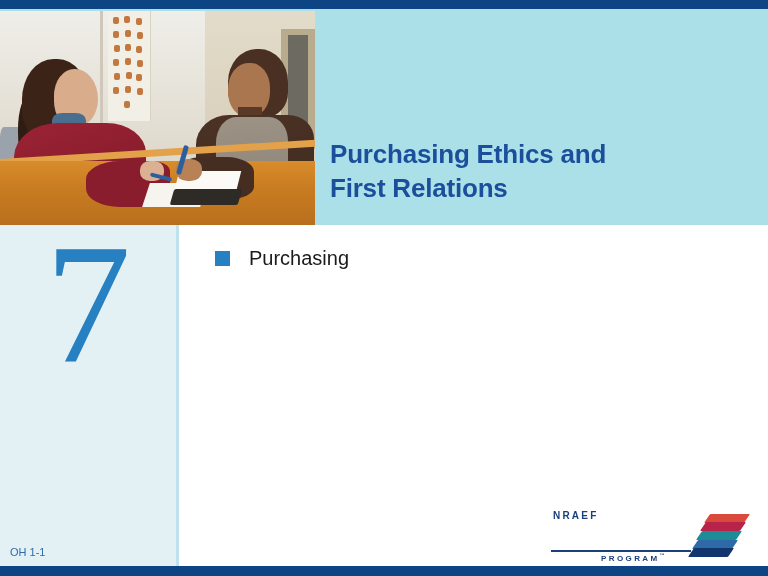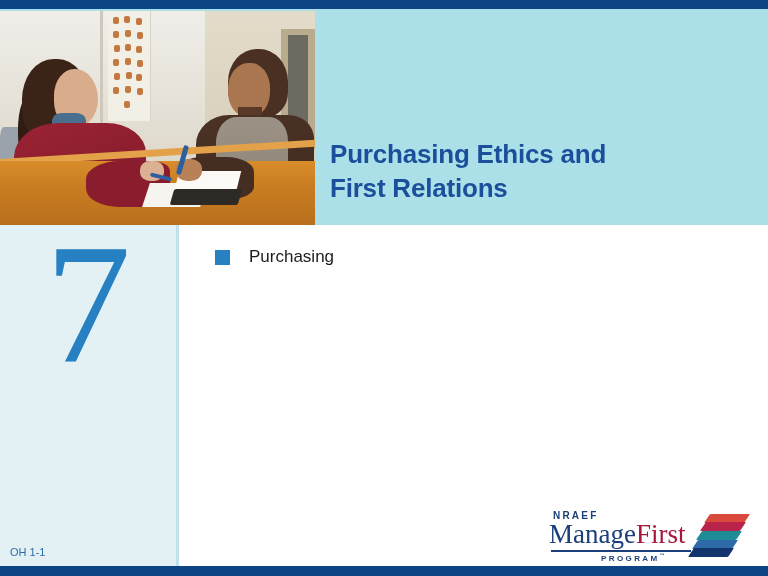--- a/index.html
+++ b/index.html
@@ -273,21 +273,21 @@
     display: flex;
     align-items: center;
   }
   .bullet-mark {
     width: 15px; height: 15px;
     background: #2680c2;
     margin-right: 19px;
     flex: none;
   }
   .bullet-text {
-    font-size: 17px;
+    font-size: 20px;
     color: #1b1b1b;
   }
 
   
   .footer-code {
     position: absolute;
     left: 10px; top: 546px;
     font-size: 11px;
     color: #2f6aa8;
   }
@@ -427,23 +427,20 @@
     <div class="bullet-row">
       <span class="bullet-mark"></span>
       <span class="bullet-text">Purchasing</span>
     </div>
   </div>
 
   <div class="footer-code">OH 1-1</div>
 
   <div class="logo">
     <div class="logo-nraef">NRAEF</div>
-    <div class="logo-main">
-      <span class="logo-manage">Manage</span><span class="logo-first">First</span>
-    </div>
     <div class="logo-rule"></div>
     <div class="logo-program"><span>PROGRAM</span><span class="logo-tm">™</span></div>
     <div class="logo-mark">
       <span class="lm1"></span>
       <span class="lm2"></span>
       <span class="lm3"></span>
       <span class="lm4"></span>
       <span class="lm5"></span>
     </div>
   </div>

